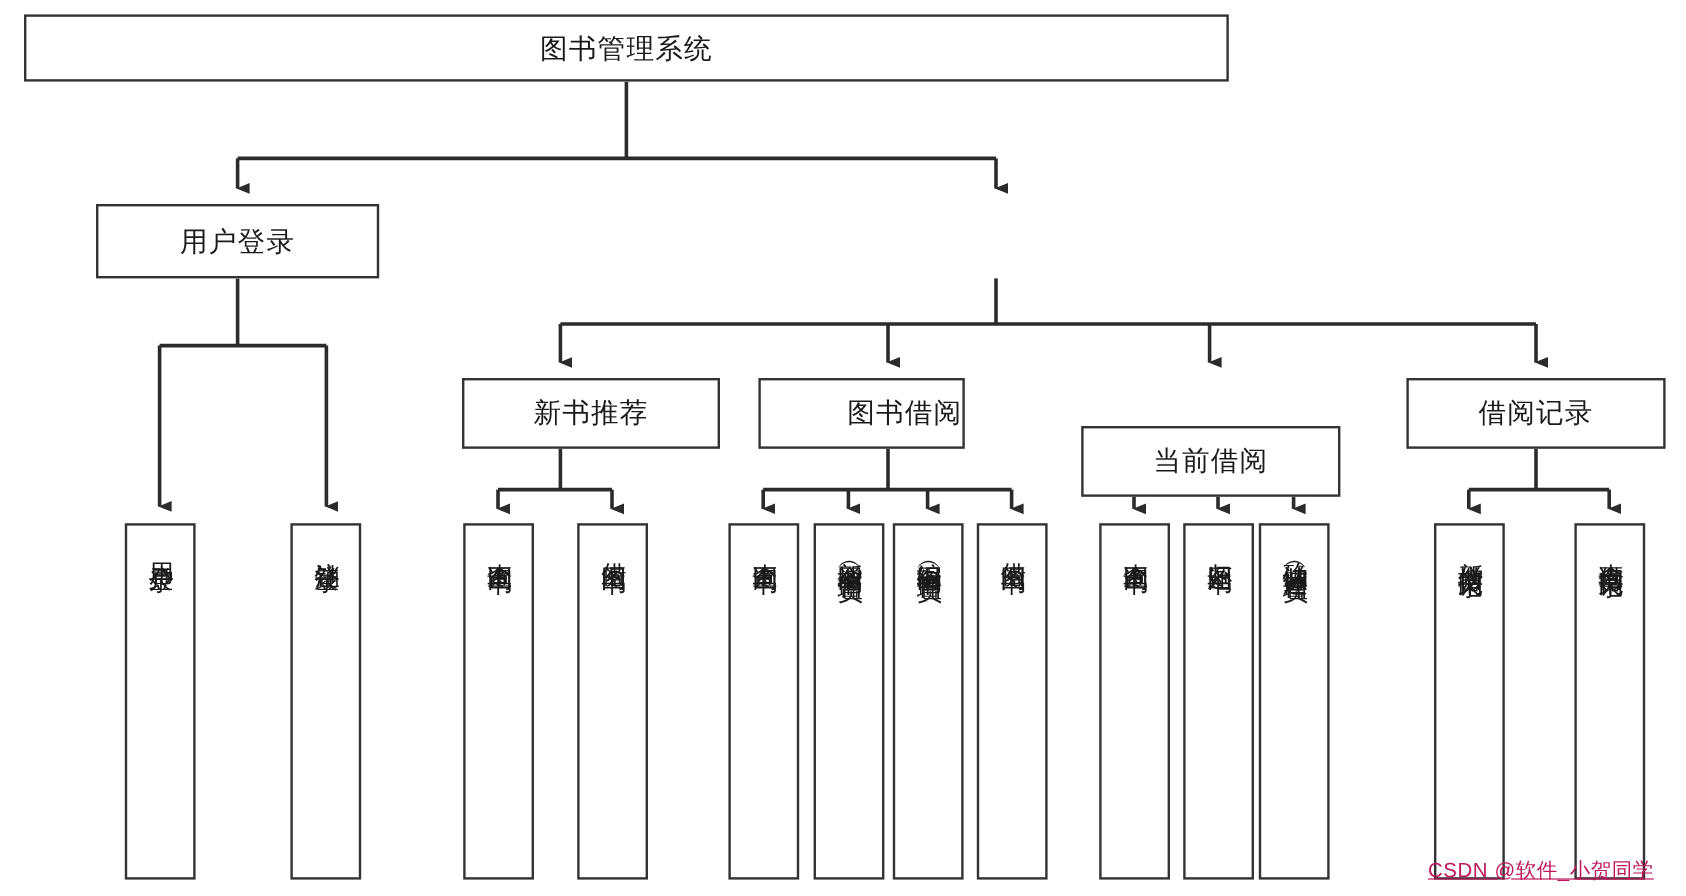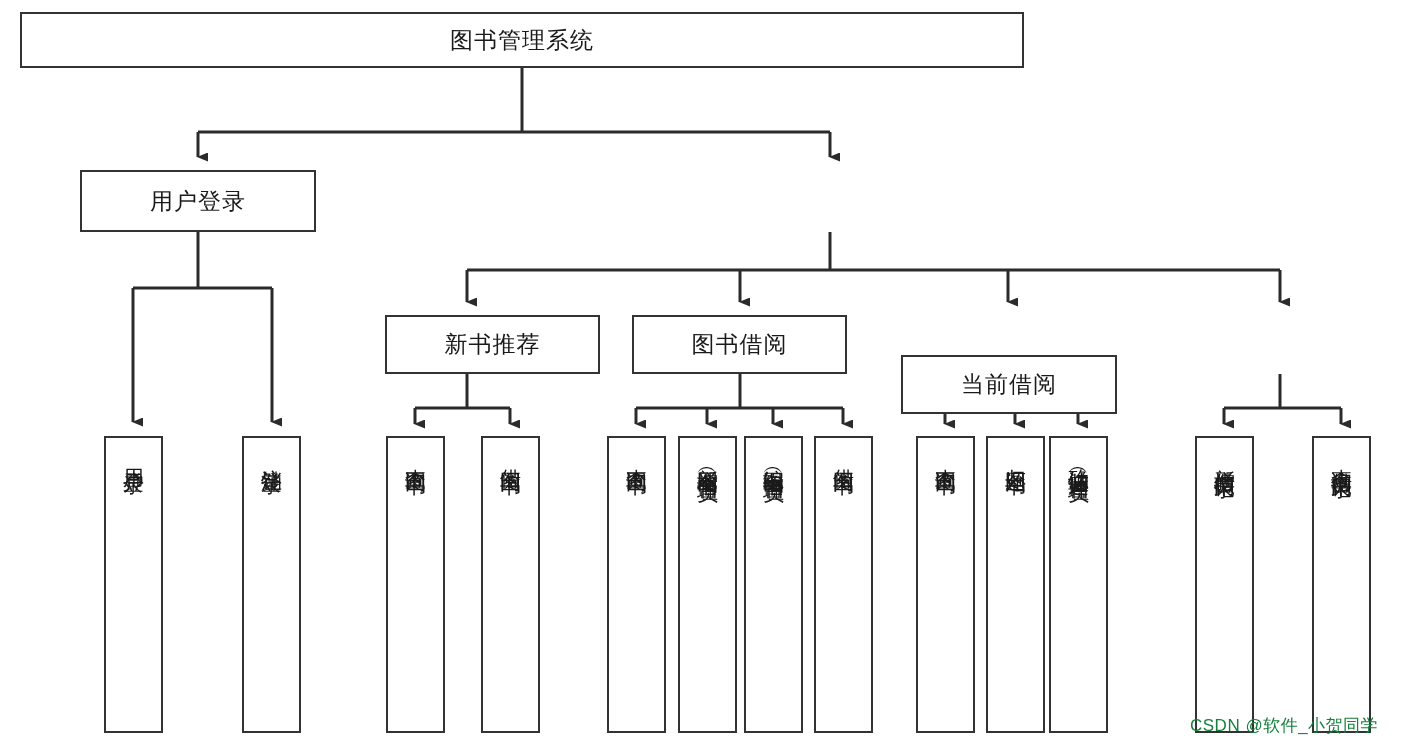--- a/index.html
+++ b/index.html
@@ -50,23 +50,24 @@
     top: 0;
     width: 1405px;
     height: 747px;
     pointer-events: none;
   }
   .watermark {
     position: absolute;
     left: 1190px;
     top: 714px;
     font-size: 17px;
-    color: #15803d;
+    color: #be185d;
     white-space: nowrap;
     letter-spacing: 0.5px;
+    text-decoration: underline;
   }
 </style>
 </head>
 <body>
 
 <div id="canvas">
 
   <svg id="edges" viewBox="0 0 1405 747">
     <defs>
       <marker id="arrow" markerWidth="10" markerHeight="11" refX="4.5" refY="10" orient="auto" markerUnits="userSpaceOnUse">
@@ -124,25 +125,28 @@
     <span>图书管理系统</span>
   </div>
 
   <div class="node h" style="left:80px; top:170px; width:236px; height:62px;">
     <span>用户登录</span>
   </div>
 
   <div class="node h" style="left:362px; top:315px; width:215px; height:59px;margin-left:23px;">
     <span>新书推荐</span>
   </div>
-  <div class="node h" style="left:632px; top:315px; width:215px; height:59px;">
+  <div class="node h" style="left:632px; top:315px; width:172px; height:59px;justify-content:flex-end;">
     <span>图书借阅</span>
   </div>
   <div class="node h" style="left:901px; top:315px; width:216px; height:59px;margin-top:40px;">
     <span>当前借阅</span>
+  </div>
+  <div class="node h" style="left:1172px; top:315px; width:216px; height:59px;">
+    <span>借阅记录</span>
   </div>
 
   <div class="node v" style="left:104px; top:436px; width:59px; height:297px;">
     <span class="vtext">用户登录</span>
   </div>
   <div class="node v" style="left:242px; top:436px; width:59px; height:297px;">
     <span class="vtext">注销登录</span>
   </div>
   <div class="node v" style="left:386px; top:436px; width:59px; height:297px;">
     <span class="vtext">查询图书</span>

